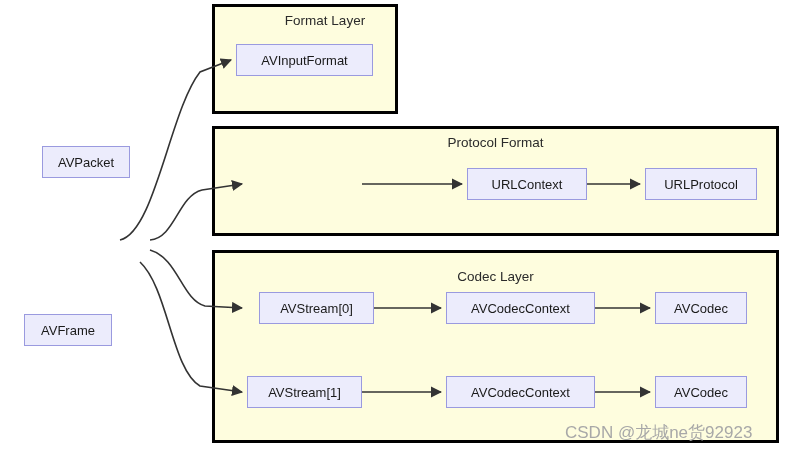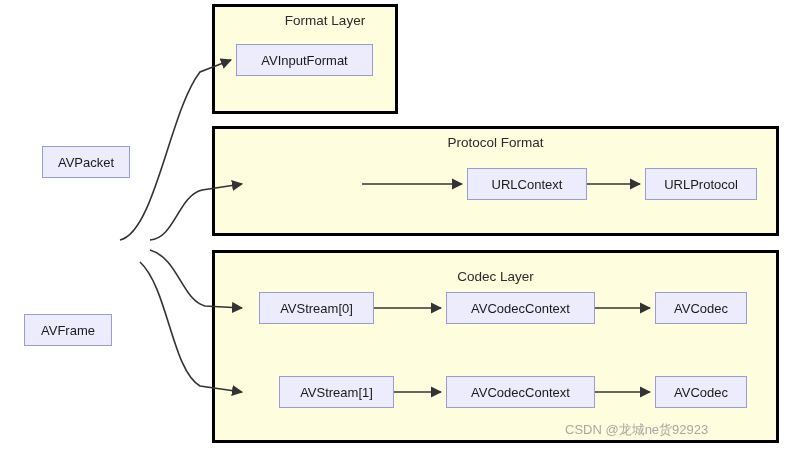--- a/index.html
+++ b/index.html
@@ -48,21 +48,21 @@
   }
   svg.edges {
     position: absolute;
     left: 0; top: 0;
     width: 791px;
     height: 452px;
     pointer-events: none;
   }
   .watermark {
     position: absolute;
-    font-size: 13px;
+    font-size: 17px;
     color: #a8a8a8;
     white-space: nowrap;
   }
 </style>
 </head>
 <body>
 
 <div id="canvas">
 
   <div class="layer-box" id="layer-format" style="left: 212px; top: 4px; width: 186px; height: 110px;"></div>
@@ -111,21 +111,21 @@
     </div>
   <div class="node" style="left: 247px; top: 292px; width: 115px; height: 32px; margin-left: 12px;">
       <span>AVStream[0]</span>
     </div>
   <div class="node" style="left: 446px; top: 292px; width: 149px; height: 32px;">
       <span>AVCodecContext</span>
     </div>
   <div class="node" style="left: 655px; top: 292px; width: 92px; height: 32px;">
       <span>AVCodec</span>
     </div>
-  <div class="node" style="left: 247px; top: 376px; width: 115px; height: 32px; margin-left: 32px;">
+  <div class="node" style="left: 247px; top: 376px; width: 115px; height: 32px;">
       <span>AVStream[1]</span>
     </div>
   <div class="node" style="left: 446px; top: 376px; width: 149px; height: 32px;">
       <span>AVCodecContext</span>
     </div>
   <div class="node" style="left: 655px; top: 376px; width: 92px; height: 32px;">
       <span>AVCodec</span>
     </div>
 
   <div class="watermark" style="left: 565px; top: 421px;">CSDN @龙城ne货92923</div>

